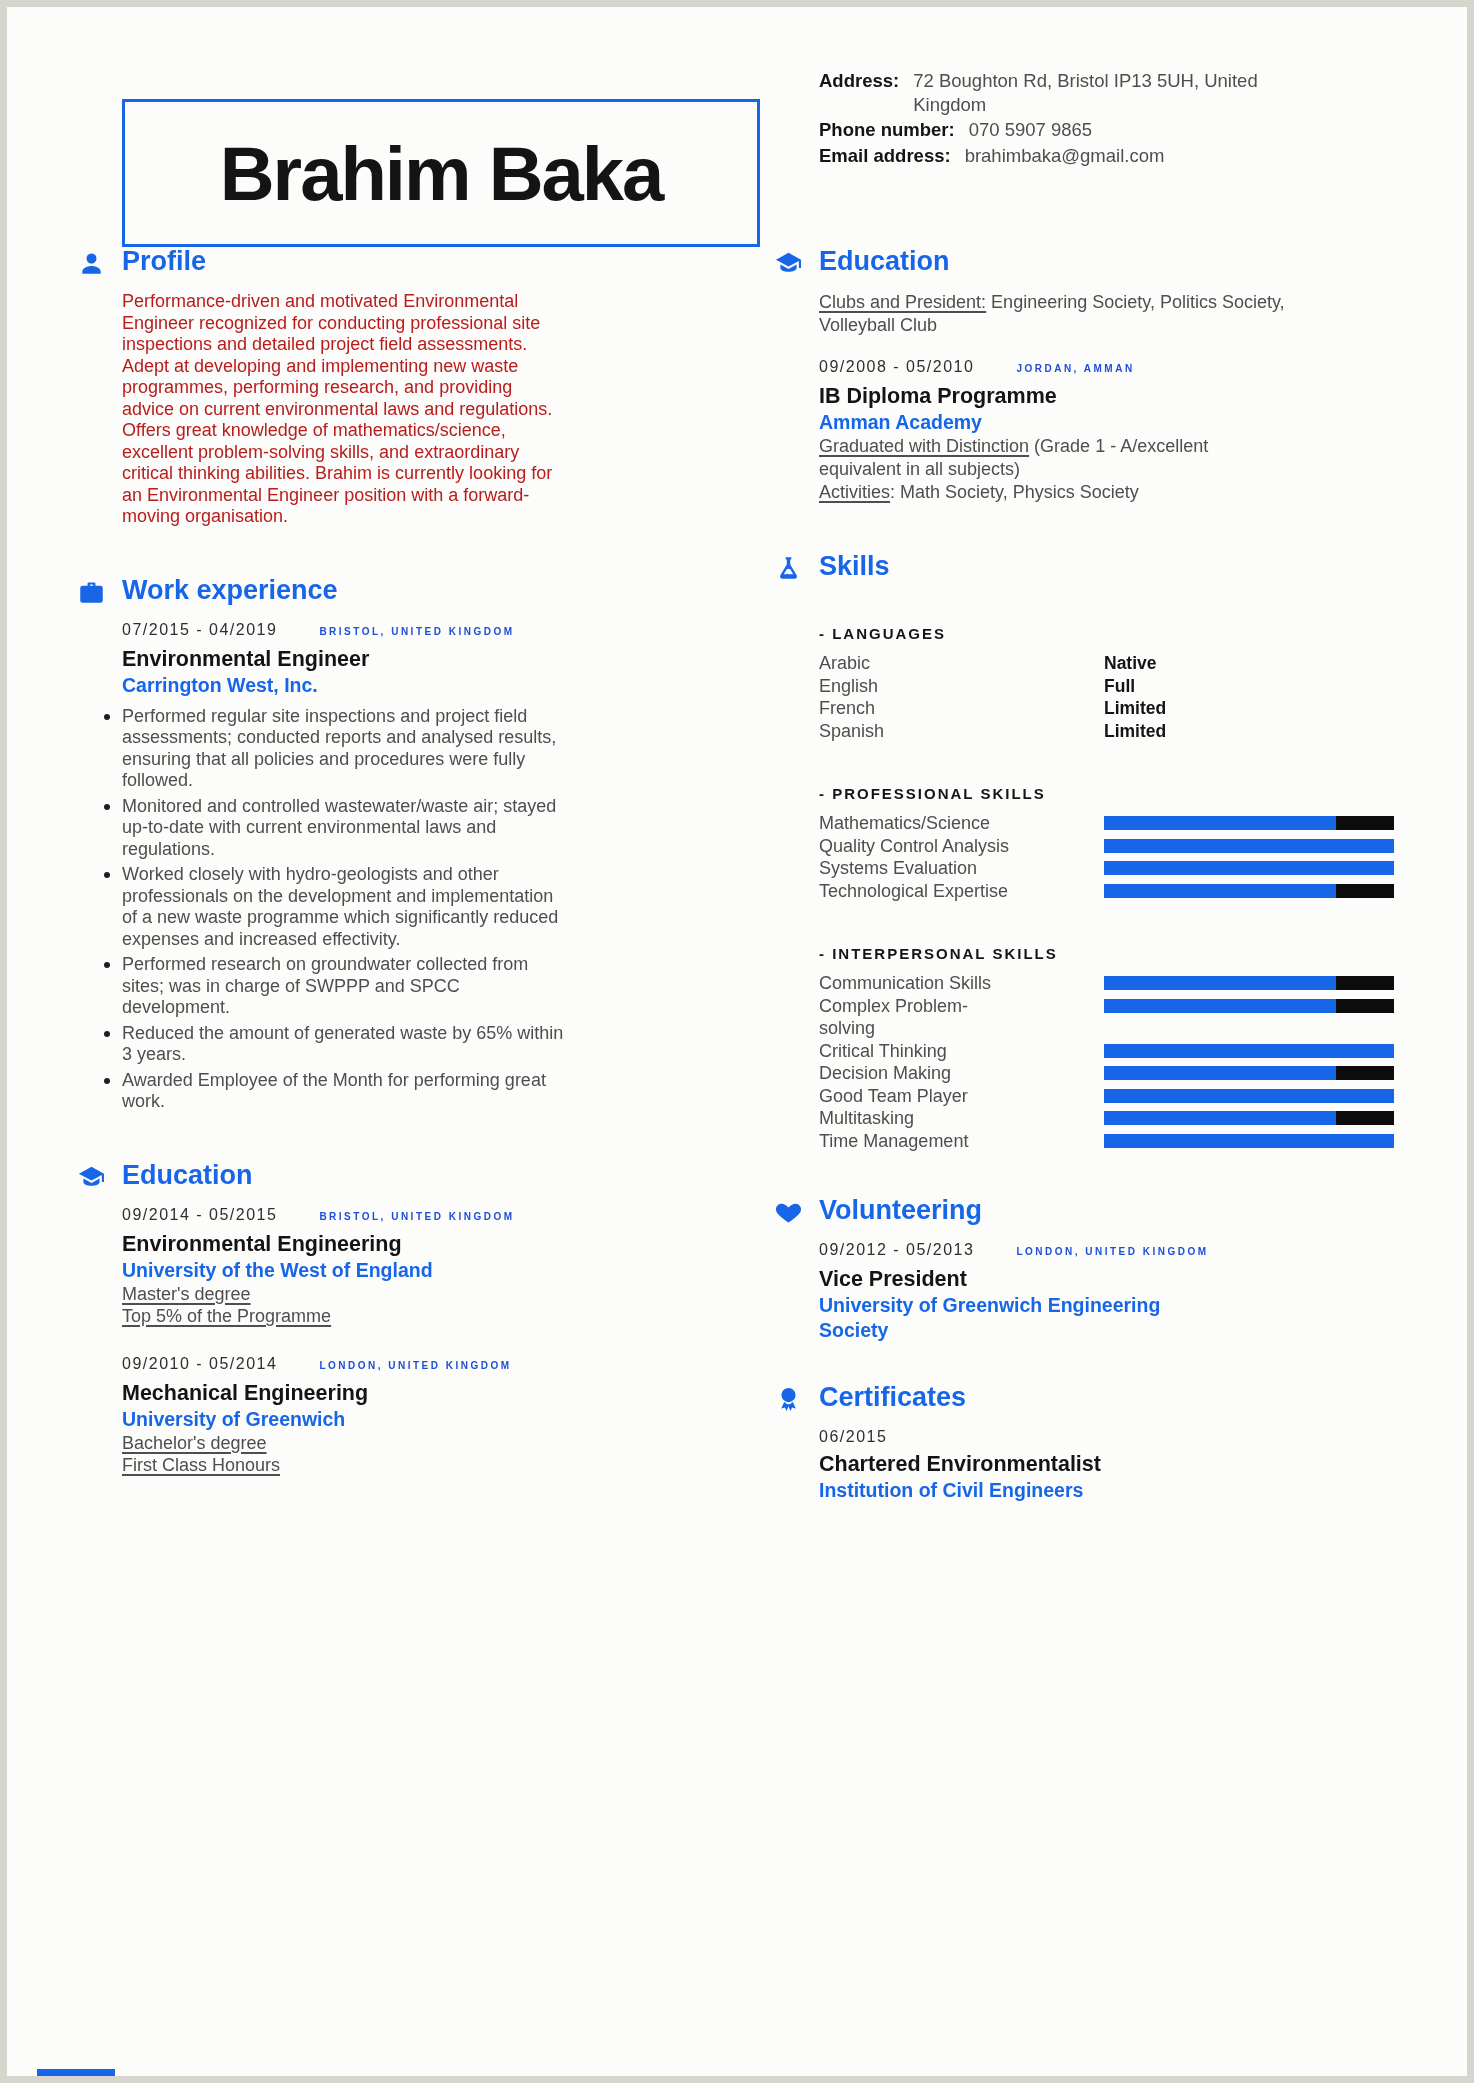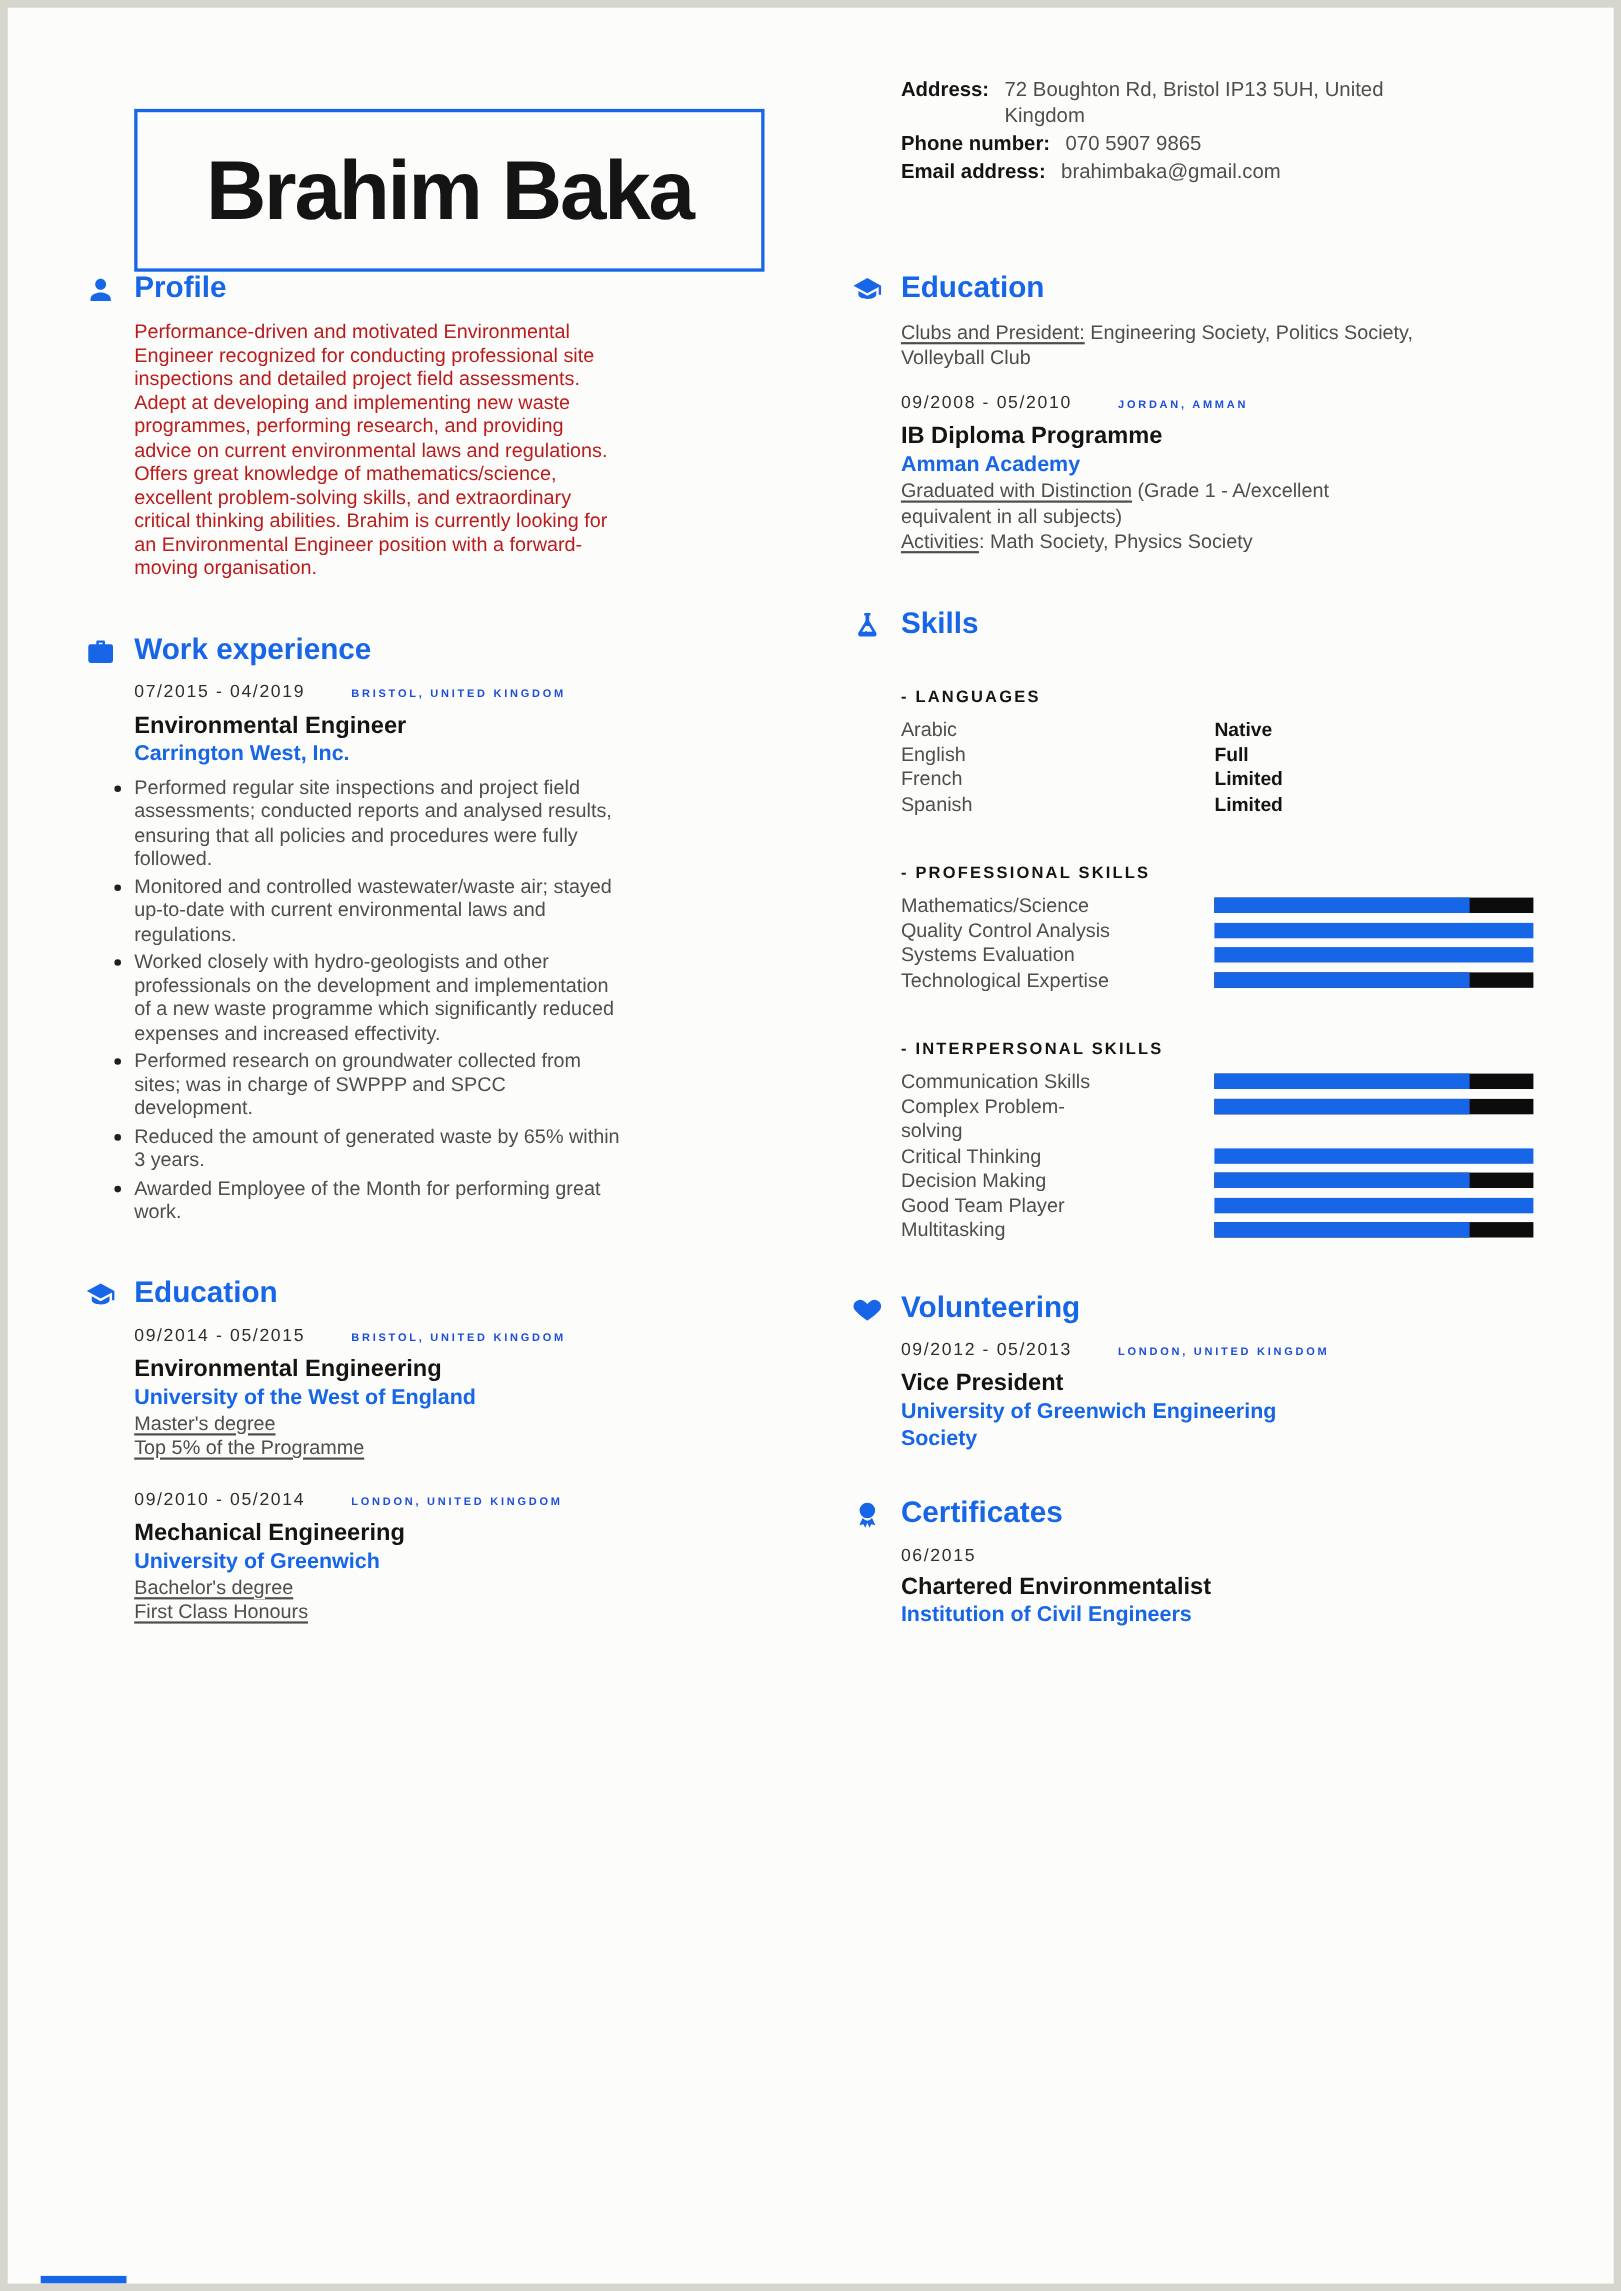--- a/index.html
+++ b/index.html
@@ -1,21 +1,21 @@
 <!DOCTYPE html>
 <html style="--accent: #1766e8; --bar-base: #0c0c0c;"><head>
 <meta charset="utf-8">
 <style>
   html,body{margin:0;padding:0;background:#cfcec7;}
   .frame{width:1474px;height:2083px;background:#d6d5ce;padding:7px;box-sizing:border-box;
          font-family:"Liberation Sans","DejaVu Sans",sans-serif;}
   .page{position:relative;width:100%;height:100%;background:#fcfcfa;overflow:hidden;}
 
   
-  .name-box{position:absolute;left:115px;top:92px;width:573px;height:148px;
+  .name-box{position:absolute;left:115px;top:92px;width:638px;height:148px;
             border:3px solid var(--accent);display:flex;align-items:center;justify-content:center;box-sizing:border-box;}
   .name{font-size:76px;font-weight:bold;color:#141414;letter-spacing:-2px;white-space:nowrap;}
 
   .contact{position:absolute;left:812px;top:62px;width:600px;}
   .contact-row{display:flex;line-height:23.5px;margin-bottom:2px;font-size:18.5px;}
   .contact-label{font-weight:bold;color:#141414;margin-right:14px;white-space:nowrap;}
   .contact-value{color:#4e4e4e;}
   .preline{white-space:pre-line;}
 
   
@@ -316,20 +316,26 @@
                 </div>
             </div>
 
             <div class="skill-row">
               <div class="skill-label">Multitasking</div>
               <div class="bar">
                   <div class="bar-fill" style="width: 80%;"></div>
                 </div>
             </div>
 
+            <div class="skill-row">
+              <div class="skill-label">Time Management</div>
+              <div class="bar">
+                  <div class="bar-fill" style="width: 100%;"></div>
+                </div>
+            </div>
           </div>
       </div>
     </div>
 
     <div class="sec" style="margin-bottom:36px;">
       <div class="sec-head">
         <svg viewBox="0 0 24 24">
               <path d="M12 21s-8.1-5.4-10.4-9C-0.3 8.6 1.6 4.6 5.4 4.2 7.6 4 9.4 5 12 7.6 14.6 5 16.4 4 18.6 4.2c3.8.4 5.7 4.4 3.8 7.8C20.1 15.6 12 21 12 21z"></path>
             </svg>
         <span class="sec-title">Volunteering</span>

